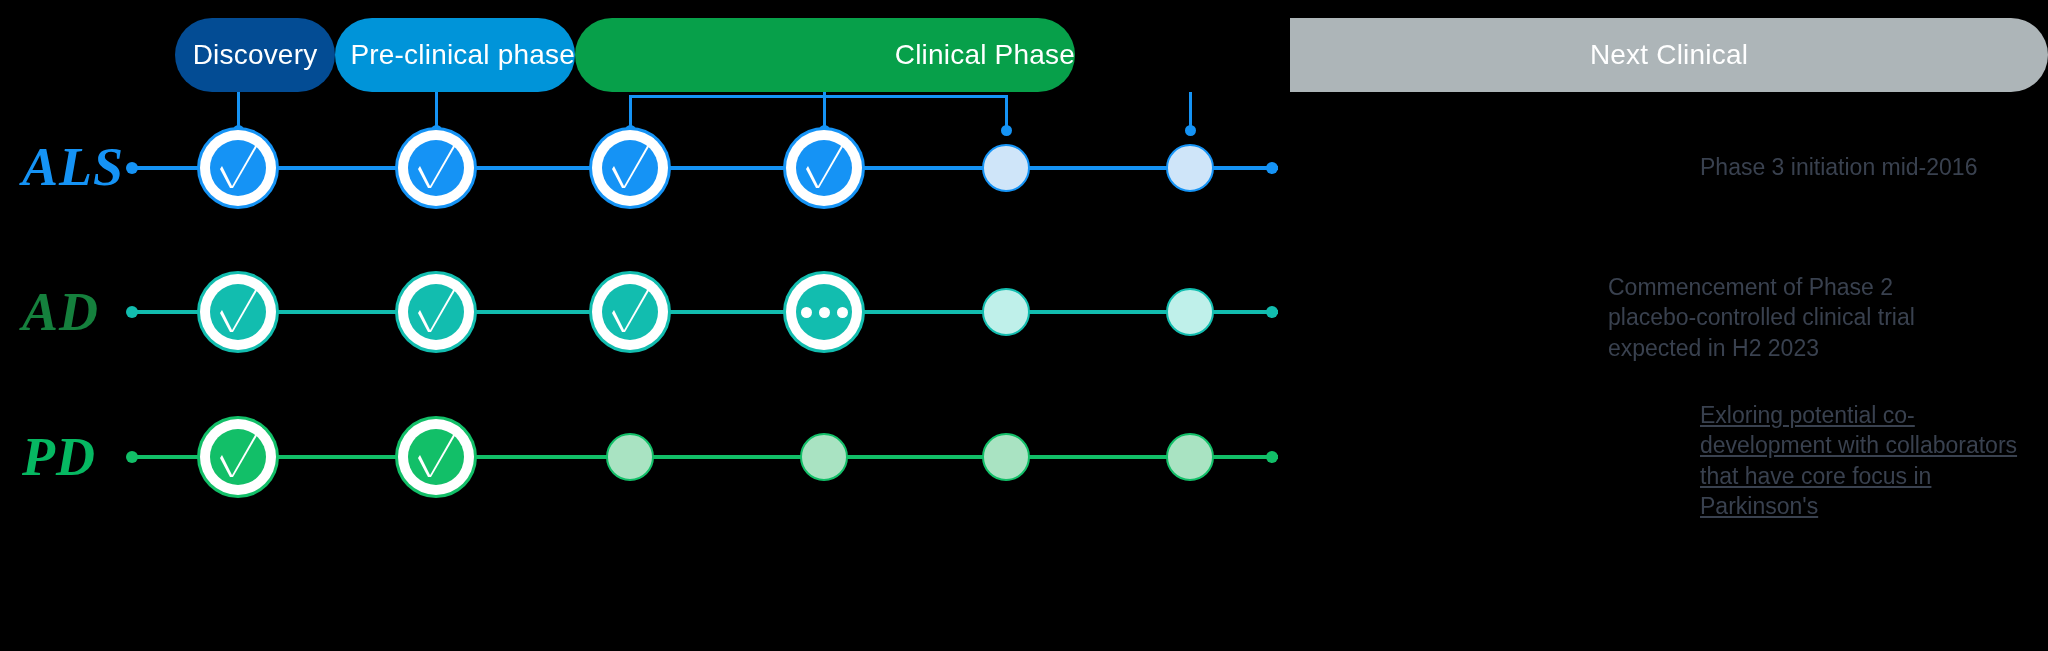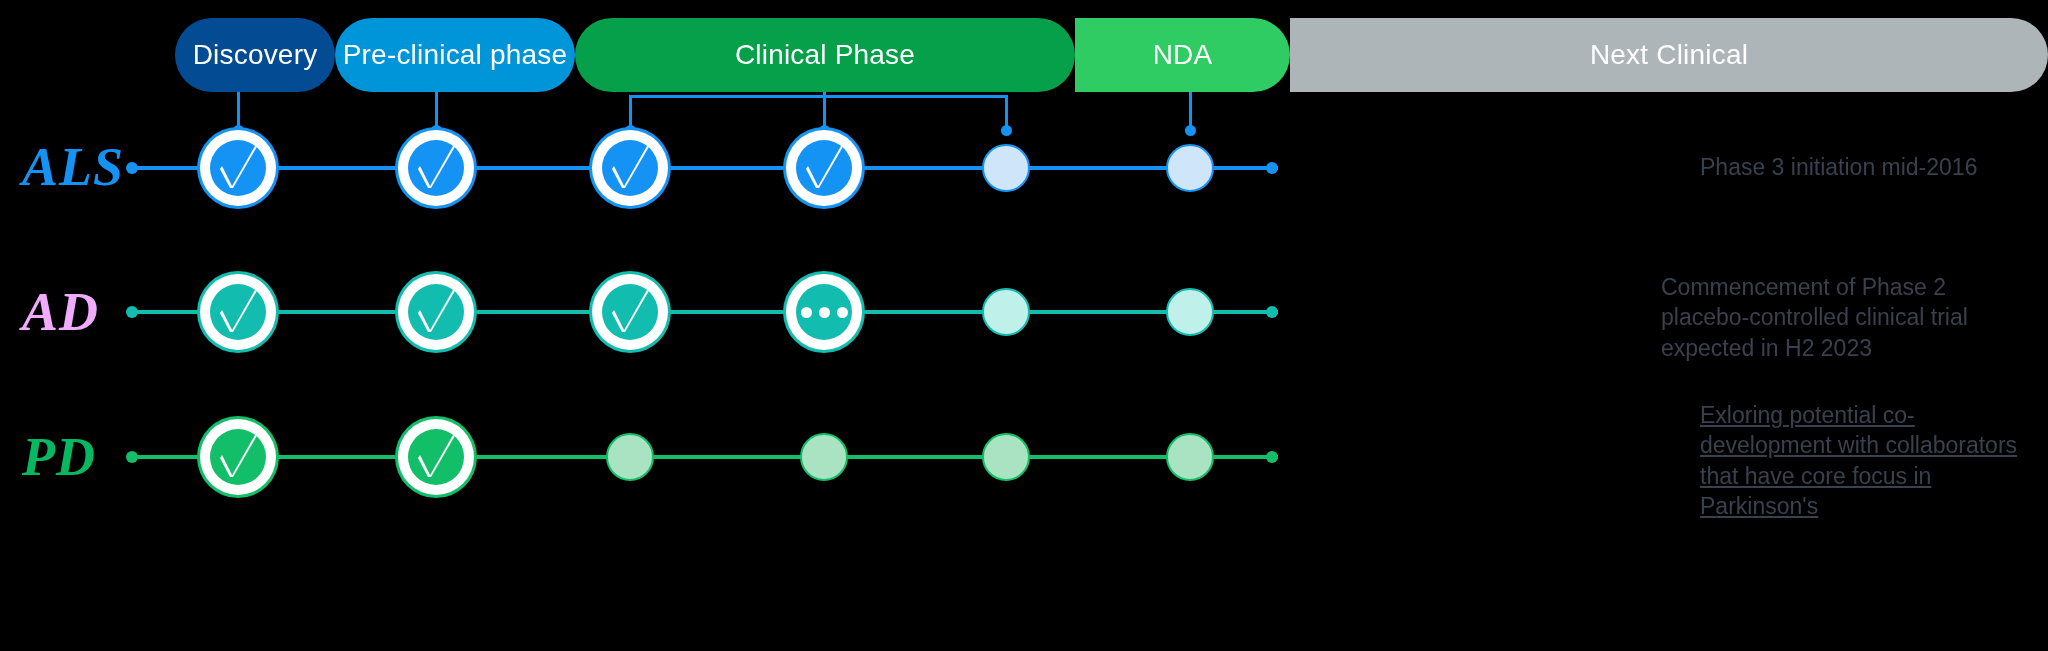--- a/index.html
+++ b/index.html
@@ -146,28 +146,25 @@
 </style>
 </head>
 <body>
 
 <div id="stage">
 
   <div class="phase-bar" id="phase-bar">
       <div class="phase-seg" style="left: 175px; width: 160px; background: rgb(3, 76, 148); z-index: 10; border-radius: 37px;">
         <span class="phase-label">Discovery</span>
       </div>
-      <div class="phase-seg" style="left: 335px; width: 240px; background: rgb(0, 148, 217); z-index: 9; border-radius: 37px;">
+      <div class="phase-seg" style="left: 335px; width: 240px; background: rgb(0, 148, 217); z-index: 9; border-radius: 37px; justify-content: flex-end;">
         <span class="phase-label">Pre-clinical phase</span>
       </div>
-      <div class="phase-seg" style="left: 575px; width: 500px; background: rgb(7, 160, 74); z-index: 8; border-radius: 37px;">
+      <div class="phase-seg" style="left: 575px; width: 500px; background: rgb(7, 160, 74); z-index: 8; border-radius: 37px; justify-content: flex-end;">
         <span class="phase-label">Clinical Phase</span>
-      </div>
-      <div class="phase-seg" style="left: 1075px; width: 215px; background: rgb(46, 204, 99); z-index: 7; border-radius: 0px 37px 37px 0px;">
-        <span class="phase-label">NDA</span>
       </div>
       <div class="phase-seg" style="left: 1290px; width: 758px; background: rgb(173, 181, 184); z-index: 6; border-radius: 0px 37px 37px 0px;">
         <span class="phase-label">Next Clinical</span>
       </div>
     </div>
 
   <div id="connector-layer">
       <div class="conn conn-v" style="left: 237px; top: 92px; height: 38px; background: rgb(21, 147, 245);"></div>
       <div class="conn-dot" style="left: 233px; top: 125px; background: rgb(21, 147, 245);"></div>
       <div class="conn conn-v" style="left: 435px; top: 92px; height: 38px; background: rgb(21, 147, 245);"></div>
@@ -216,21 +213,21 @@
         <div class="inner" style="background: rgb(21, 147, 245);">
           <svg class="check-svg" viewBox="0 0 80 80" xmlns="http://www.w3.org/2000/svg">
             <path d="M22 40 L33 62 L30 62 L20 43 Z" fill="#ffffff"></path>
             <path d="M31 62 L33 62 L62 12 L59 13 Z" fill="#ffffff"></path>
           </svg>
         </div>
       </div>
       <div class="marker pending" style="left: 982px; top: 144px; background: rgb(207, 229, 249); border: 2px solid rgb(21, 147, 245);"></div>
       <div class="marker pending" style="left: 1166px; top: 144px; background: rgb(207, 229, 249); border: 2px solid rgb(21, 147, 245);"></div>
       <div class="note" style="left: 1700px; top: 152px;">Phase 3 initiation mid-2016</div>
-      <div class="row-label" style="left: 22px; top: 285px; color: #f0abfc;">AD</div>
+      <div class="row-label" style="left: 22px; top: 285px; color: #15803d;">AD</div>
       <div class="track-line" style="left: 132px; top: 310px; width: 1146px; background: rgb(18, 189, 175);"></div>
       <div class="track-dot" style="left: 126px; top: 306px; background: rgb(18, 189, 175);"></div>
       <div class="track-dot" style="left: 1266px; top: 306px; background: rgb(18, 189, 175);"></div>
       <div class="marker done" style="left: 200px; top: 274px; box-shadow: rgb(18, 189, 175) 0px 0px 0px 3px;">
         <div class="inner" style="background: rgb(18, 189, 175);">
           <svg class="check-svg" viewBox="0 0 80 80" xmlns="http://www.w3.org/2000/svg">
             <path d="M22 40 L33 62 L30 62 L20 43 Z" fill="#ffffff"></path>
             <path d="M31 62 L33 62 L62 12 L59 13 Z" fill="#ffffff"></path>
           </svg>
         </div>
@@ -255,21 +252,21 @@
         <div class="inner" style="background: rgb(18, 189, 175);">
           <span class="dots-wrap">
             <i></i>
             <i></i>
             <i></i>
           </span>
         </div>
       </div>
       <div class="marker pending" style="left: 982px; top: 288px; background: rgb(191, 240, 234); border: 2px solid rgb(18, 189, 175);"></div>
       <div class="marker pending" style="left: 1166px; top: 288px; background: rgb(191, 240, 234); border: 2px solid rgb(18, 189, 175);"></div>
-      <div class="note" style="left: 1661px; top: 272px;">Commencement of Phase 2 placebo-controlled clinical trial expected in H2 2023</div>
+      <div class="note" style="left: 1608px; top: 272px;">Commencement of Phase 2 placebo-controlled clinical trial expected in H2 2023</div>
       <div class="row-label" style="left: 22px; top: 430px; color: rgb(6, 184, 98);">PD</div>
       <div class="track-line" style="left: 132px; top: 455px; width: 1146px; background: rgb(18, 191, 104);"></div>
       <div class="track-dot" style="left: 126px; top: 451px; background: rgb(18, 191, 104);"></div>
       <div class="track-dot" style="left: 1266px; top: 451px; background: rgb(18, 191, 104);"></div>
       <div class="marker done" style="left: 200px; top: 419px; box-shadow: rgb(18, 191, 104) 0px 0px 0px 3px;">
         <div class="inner" style="background: rgb(18, 191, 104);">
           <svg class="check-svg" viewBox="0 0 80 80" xmlns="http://www.w3.org/2000/svg">
             <path d="M22 40 L33 62 L30 62 L20 43 Z" fill="#ffffff"></path>
             <path d="M31 62 L33 62 L62 12 L59 13 Z" fill="#ffffff"></path>
           </svg>

